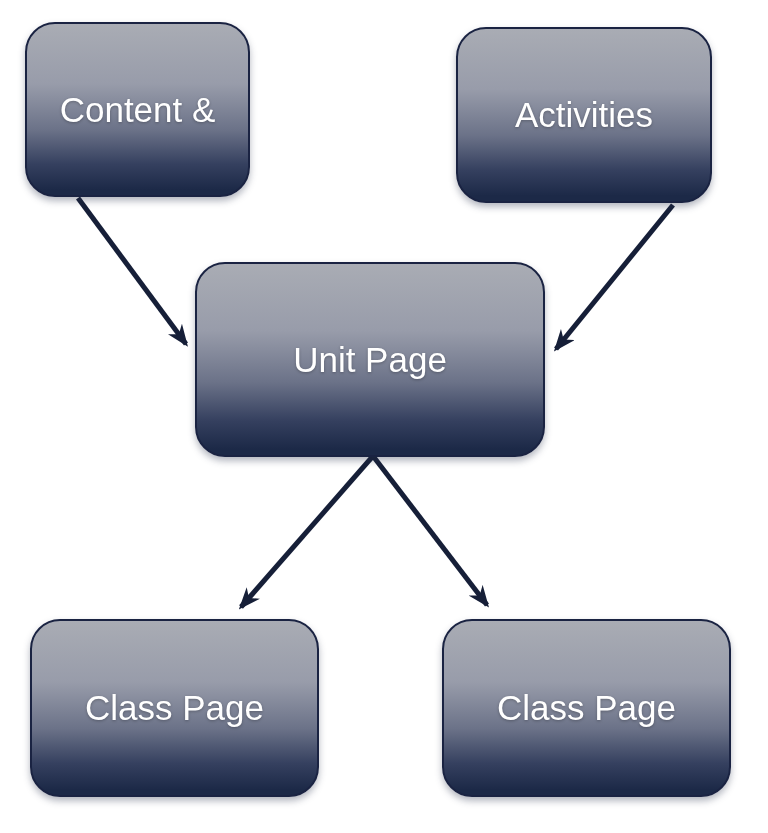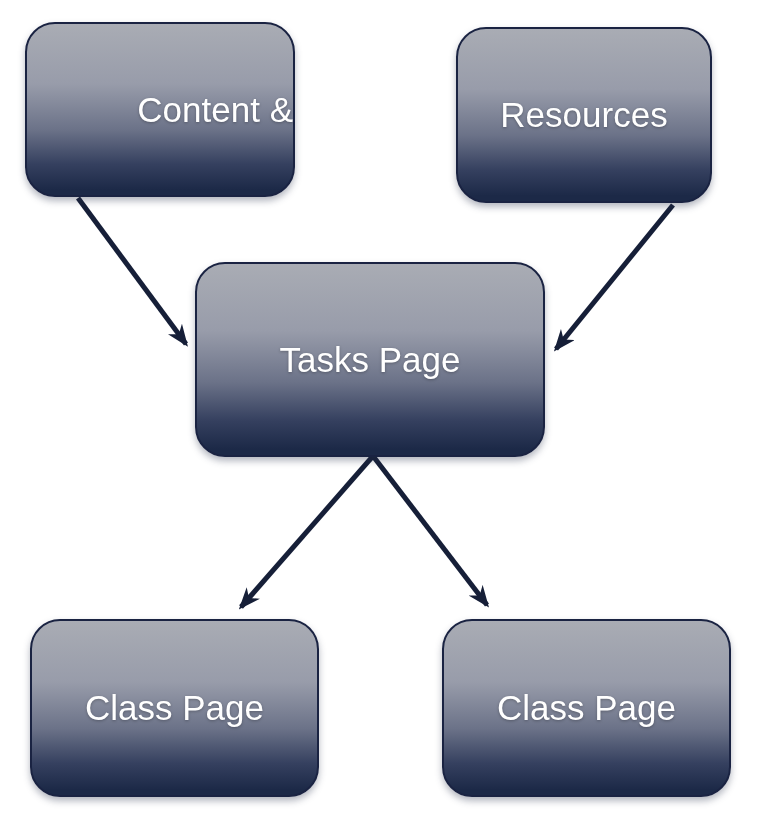--- a/index.html
+++ b/index.html
@@ -70,35 +70,35 @@
       <marker id="arrowhead" markerUnits="userSpaceOnUse" markerWidth="22" markerHeight="18" viewBox="0 0 20 16" refX="17" refY="8" orient="auto">
         <path d="M0,0 L20,8 L0,16 L6,8 Z"></path>
       </marker>
     </defs>
     <line x1="78" y1="198" x2="186" y2="344" marker-end="url(#arrowhead)"></line>
     <line x1="673" y1="205" x2="556" y2="349" marker-end="url(#arrowhead)"></line>
     <line x1="373" y1="456" x2="241" y2="607" marker-end="url(#arrowhead)"></line>
     <line x1="373" y1="456" x2="487" y2="605" marker-end="url(#arrowhead)"></line>
   </svg>
 
-  <div class="node" style="left:25px; top:22px; width:270px; height:175px;justify-content:flex-end;">
+  <div class="node" style="left:25px; top:22px; width:225px; height:175px;">
     <div class="label">
       <span>Content &amp;</span>
     </div>
   </div>
 
   <div class="node" style="left:456px; top:27px; width:256px; height:176px;">
     <div class="label">
-      <span>Resources</span>
+      <span>Activities</span>
     </div>
   </div>
 
   <div class="node" style="left:195px; top:262px; width:350px; height:195px;">
     <div class="label">
-      <span>Tasks Page</span>
+      <span>Unit Page</span>
     </div>
   </div>
 
   <div class="node" style="left:30px; top:619px; width:289px; height:178px;">
     <div class="label">
       <span>Class Page</span>
     </div>
   </div>
 
   <div class="node" style="left:442px; top:619px; width:289px; height:178px;">

